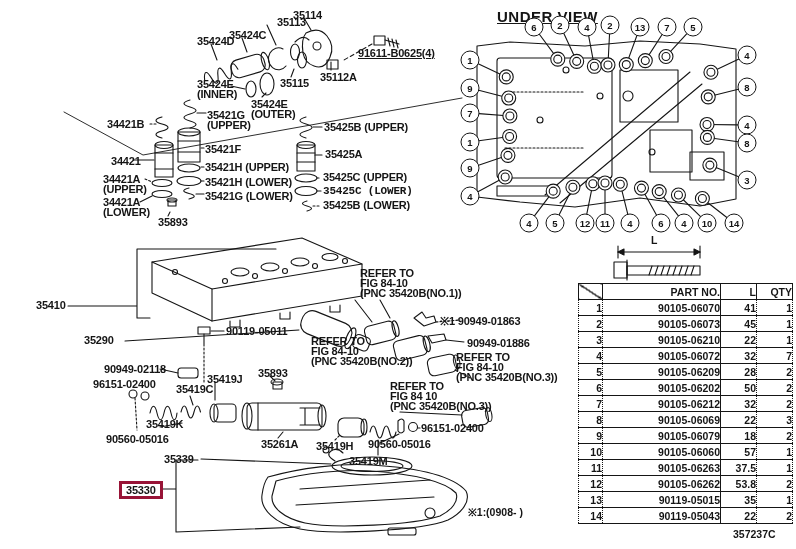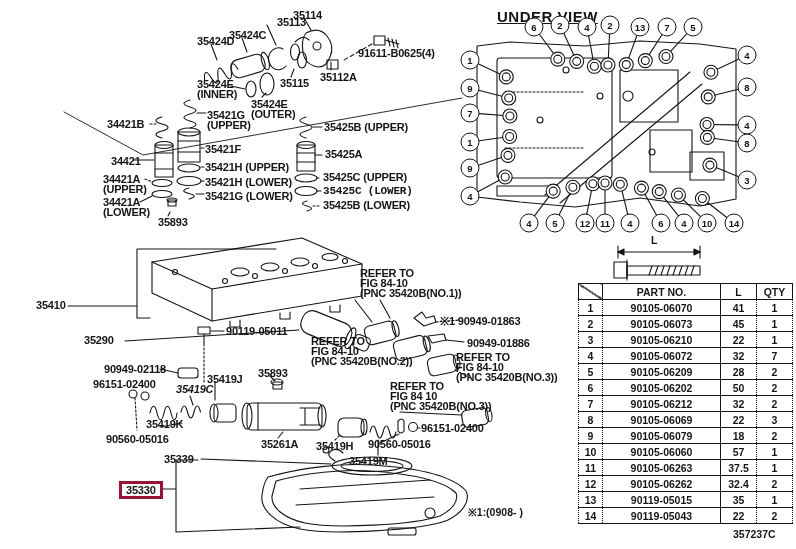--- a/index.html
+++ b/index.html
@@ -10,21 +10,21 @@
           white-space:pre;letter-spacing:-0.2px;color:#151515;z-index:3;}
   .plabel.hl{border:3px solid var(--hl,#981437);padding:1px 4px;background:#fff;z-index:4;}
   .callout{position:absolute;width:17px;height:17px;border:1.3px solid #151515;border-radius:50%;
            background:#fff;font-size:9.5px;font-weight:bold;display:flex;align-items:center;
            justify-content:center;transform:translate(-50%,-50%);z-index:3;}
   .uv-title{position:absolute;left:464px;top:8px;font-size:15px;font-weight:bold;
             text-decoration:underline;letter-spacing:0.5px;z-index:3;padding-left:33px;}
   .bolt-dim{position:absolute;left:651px;top:234px;font-size:10.5px;font-weight:bold;z-index:3;}
   .parts-table{position:absolute;left:578px;top:283px;width:214px;border-collapse:collapse;
                table-layout:fixed;font-size:10.5px;font-weight:bold;z-index:3;background:#fff;}
-  .parts-table th,.parts-table td{border:1px solid #151515;height:15px;padding:0;text-align:center;
+  .parts-table th,.parts-table td{border:1px solid #151515;height:15px;padding:0;text-align:right;
                overflow:hidden;white-space:nowrap;}
   .parts-table col.c-num{width:24px;} .parts-table col.c-part{width:118px;}
   .parts-table col.c-l{width:36px;} .parts-table col.c-qty{width:36px;}
   .parts-table th.diag{background:linear-gradient(to top right,transparent 47%,#151515 47%,#151515 53%,transparent 53%);}
   .parts-table td.num,.parts-table td.lval,.parts-table td.qty{border-left-style:dotted;border-right-style:dotted;}
   .parts-table td.part{border-left-style:dotted;}
   .footnote{position:absolute;left:468px;top:505px;font-size:10.5px;font-weight:bold;z-index:3;}
   .doc-number{position:absolute;left:733px;top:528px;font-size:10.5px;font-weight:bold;z-index:3;}
 </style>
 </head>
@@ -349,21 +349,21 @@
   </svg>
 
   <div class="uv-title">UNDER VIEW</div>
   <div class="bolt-dim">L</div>
 
   <div id="labels-layer">
       <div class="plabel" style="left: 197px; top: 36px; text-align: right;">35424D</div>
       <div class="plabel" style="left: 229px; top: 30px;">35424C</div>
       <div class="plabel" style="left: 257px; top: 17px; margin-left: 20px;">35113</div>
       <div class="plabel" style="left: 293px; top: 10px;">35114</div>
-      <div class="plabel" style="left: 358px; top: 48px;">91611-B0625(4)</div>
+      <div class="plabel" style="left: 358px; top: 48px; text-decoration: underline;">91611-B0625(4)</div>
       <div class="plabel" style="left: 320px; top: 72px;">35112A</div>
       <div class="plabel" style="left: 280px; top: 78px; text-align: center;">35115</div>
       <div class="plabel" style="left: 197px; top: 79px;">35424E
 (INNER)</div>
       <div class="plabel" style="left: 251px; top: 99px;">35424E
 (OUTER)</div>
       <div class="plabel" style="left: 207px; top: 110px;">35421G
 (UPPER)</div>
       <div class="plabel" style="left: 107px; top: 119px;">34421B</div>
       <div class="plabel" style="left: 324px; top: 122px;">35425B (UPPER)</div>
@@ -381,21 +381,21 @@
 (LOWER)</div>
       <div class="plabel" style="left: 323px; top: 200px;">35425B (LOWER)</div>
       <div class="plabel" style="left: 158px; top: 217px;">35893</div>
       <div class="plabel" style="left: 36px; top: 300px; text-align: right;">35410</div>
       <div class="plabel" style="left: 84px; top: 335px;">35290</div>
       <div class="plabel" style="left: 226px; top: 326px;">90119-05011</div>
       <div class="plabel" style="left: 104px; top: 364px;">90949-02118</div>
       <div class="plabel" style="left: 93px; top: 379px;">96151-02400</div>
       <div class="plabel" style="left: 207px; top: 374px;">35419J</div>
       <div class="plabel" style="left: 258px; top: 368px;">35893</div>
-      <div class="plabel" style="left: 176px; top: 384px; font-style: italic;">35419C</div>
+      <div class="plabel" style="left: 176px; top: 384px;">35419C</div>
       <div class="plabel" style="left: 146px; top: 419px;">35419K</div>
       <div class="plabel" style="left: 106px; top: 434px;">90560-05016</div>
       <div class="plabel" style="left: 261px; top: 439px;">35261A</div>
       <div class="plabel" style="left: 316px; top: 441px;">35419H</div>
       <div class="plabel" style="left: 349px; top: 456px;">35419M</div>
       <div class="plabel" style="left: 368px; top: 439px;">90560-05016</div>
       <div class="plabel" style="left: 421px; top: 423px;">96151-02400</div>
       <div class="plabel" style="left: 360px; top: 268px;">REFER TO
 FIG 84-10
 (PNC 35420B(NO.1))</div>
@@ -521,21 +521,21 @@
         </tr>
         <tr>
           <td class="num">11</td>
           <td class="part">90105-06263</td>
           <td class="lval">37.5</td>
           <td class="qty">1</td>
         </tr>
         <tr>
           <td class="num">12</td>
           <td class="part">90105-06262</td>
-          <td class="lval">32.4</td>
+          <td class="lval">53.8</td>
           <td class="qty">2</td>
         </tr>
         <tr>
           <td class="num">13</td>
           <td class="part">90119-05015</td>
           <td class="lval">35</td>
           <td class="qty">1</td>
         </tr>
         <tr>
           <td class="num">14</td>

